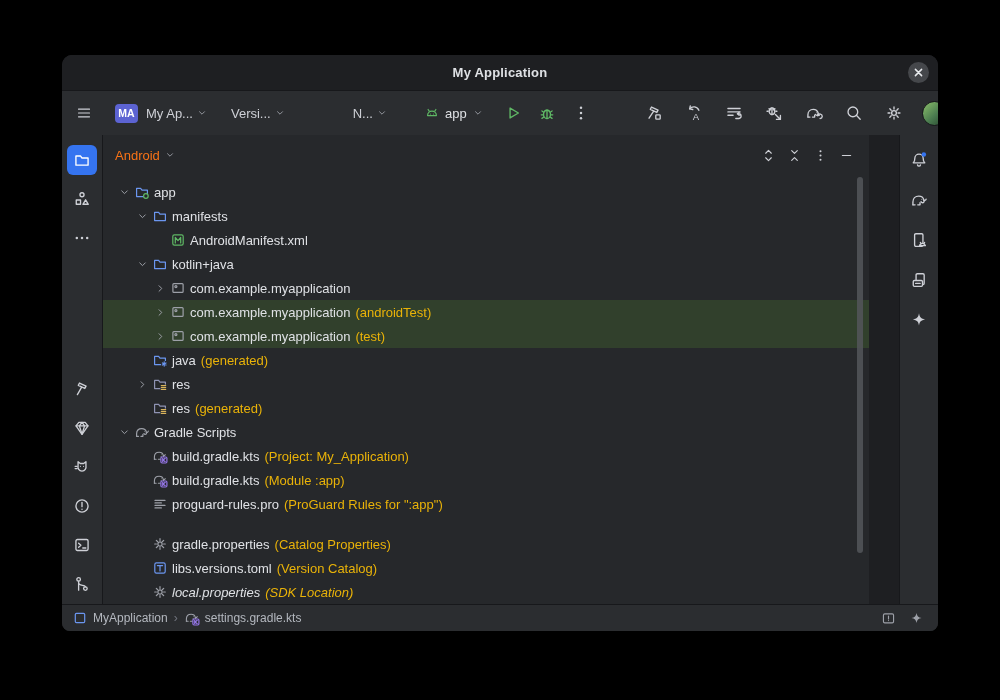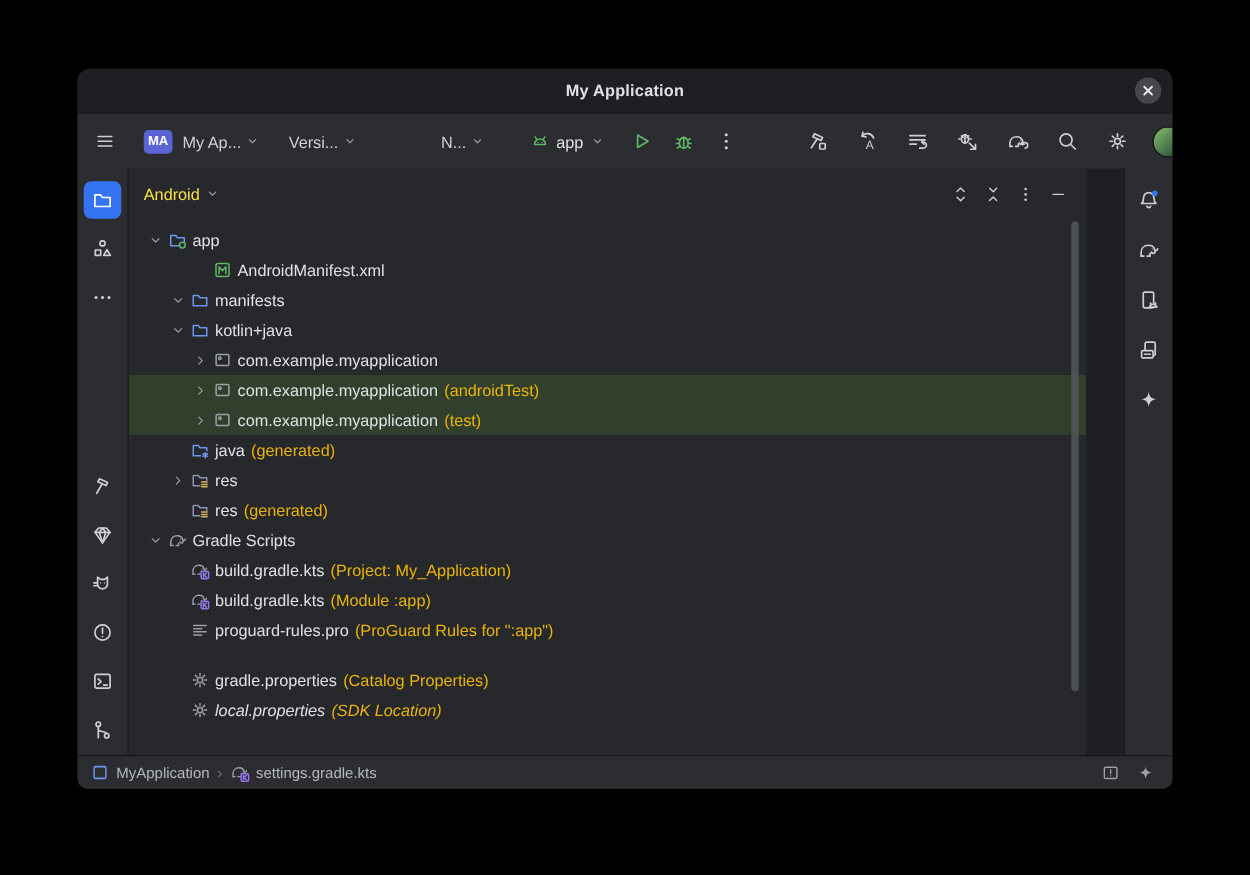--- a/index.html
+++ b/index.html
@@ -28,21 +28,21 @@
           background:linear-gradient(135deg,#8cc06a 0%,#4a7b4f 55%,#24402a 100%);border:1px solid #17181b;}
   
   .main{flex:1;display:flex;min-height:0;}
   .left-strip{flex:0 0 40px;background:#2b2d30;border-right:1px solid #17181b;display:flex;flex-direction:column;
               align-items:center;padding-top:5px;}
   .strip-btn{width:30px;height:30px;border-radius:6px;display:flex;align-items:center;justify-content:center;
              color:#ced0d6;margin:4.5px 0;}
   .strip-btn.active{background:#3574f0;color:#fff;}
   .strip-gap{height:112px;}
   .project-panel{flex:1;min-width:0;background:#26282b;display:flex;flex-direction:column;position:relative;}
-  .panel-header{flex:0 0 40px;display:flex;align-items:center;padding:0 12px;color:#fde047;}
+  .panel-header{flex:0 0 40px;display:flex;align-items:center;padding:0 12px;color:#f97316;}
   .panel-title-wrap{display:flex;align-items:center;gap:4px;font-size:13px;}
   .panel-title-wrap .chev{color:#9da0a8;display:flex;}
   .panel-actions{margin-left:auto;display:flex;align-items:center;gap:4px;}
   .panel-action{width:22px;height:22px;display:flex;align-items:center;justify-content:center;color:#ced0d6;border-radius:4px;}
   .tree{flex:1;position:relative;overflow:hidden;padding-top:5px;}
   .tree-row{height:24px;display:flex;align-items:center;font-size:13px;color:#dfe1e5;white-space:nowrap;}
   .tree-row.hl{background:#31402c;}
   .tw{flex:0 0 18px;width:18px;display:flex;align-items:center;justify-content:center;color:#9da0a8;}
   .ti{flex:0 0 18px;width:18px;display:flex;align-items:center;justify-content:center;}
   .tl{margin-left:3px;}
@@ -356,42 +356,42 @@
                 </svg>
               </span>
               <span class="ti" style="color: rgb(107, 150, 240);">
                 <svg width="16" height="16" viewBox="0 0 16 16" fill="none" stroke="currentColor" stroke-width="1.2" stroke-linecap="round" stroke-linejoin="round">
                   <path d="M2.6 12.6V4.4h4l1.4 1.8h5.4v6.4z"></path>
                   <circle cx="11.9" cy="12" r="2.3" fill="#26282b" stroke="#5fb865"></circle>
                 </svg>
               </span>
               <span class="tl">app</span>
             </div>
+            <div class="tree-row" style="padding-left: 30px;">
+              <span class="tw">
+                <svg width="13" height="13" viewBox="0 0 16 16" fill="none" stroke="currentColor" stroke-width="1.2" stroke-linecap="round" stroke-linejoin="round">
+                  <path d="M4.6 6 8 9.4 11.4 6"></path>
+                </svg>
+              </span>
+              <span class="ti" style="color: rgb(107, 150, 240);">
+                <svg width="16" height="16" viewBox="0 0 16 16" fill="none" stroke="currentColor" stroke-width="1.2" stroke-linecap="round" stroke-linejoin="round">
+                  <path d="M2.6 12.6V4.4h4l1.4 1.8h5.4v6.4z"></path>
+                </svg>
+              </span>
+              <span class="tl">manifests</span>
+            </div>
             <div class="tree-row" style="padding-left: 48px;">
               <span class="tw"></span>
               <span class="ti" style="color: rgb(157, 160, 168);">
                 <svg width="16" height="16" viewBox="0 0 16 16" fill="none" stroke="currentColor" stroke-width="1.2" stroke-linecap="round" stroke-linejoin="round">
                   <rect x="2.8" y="2.8" width="10.4" height="10.4" rx="1.6" stroke="#5fb865"></rect>
                   <path d="M5.3 10.9V5.4L8 8.6l2.7-3.2v5.5" stroke="#5fb865"></path>
                 </svg>
               </span>
               <span class="tl">AndroidManifest.xml</span>
-            </div>
-            <div class="tree-row" style="padding-left: 30px;">
-              <span class="tw">
-                <svg width="13" height="13" viewBox="0 0 16 16" fill="none" stroke="currentColor" stroke-width="1.2" stroke-linecap="round" stroke-linejoin="round">
-                  <path d="M4.6 6 8 9.4 11.4 6"></path>
-                </svg>
-              </span>
-              <span class="ti" style="color: rgb(107, 150, 240);">
-                <svg width="16" height="16" viewBox="0 0 16 16" fill="none" stroke="currentColor" stroke-width="1.2" stroke-linecap="round" stroke-linejoin="round">
-                  <path d="M2.6 12.6V4.4h4l1.4 1.8h5.4v6.4z"></path>
-                </svg>
-              </span>
-              <span class="tl">manifests</span>
             </div>
             <div class="tree-row" style="padding-left: 30px;">
               <span class="tw">
                 <svg width="13" height="13" viewBox="0 0 16 16" fill="none" stroke="currentColor" stroke-width="1.2" stroke-linecap="round" stroke-linejoin="round">
                   <path d="M4.6 6 8 9.4 11.4 6"></path>
                 </svg>
               </span>
               <span class="ti" style="color: rgb(107, 150, 240);">
                 <svg width="16" height="16" viewBox="0 0 16 16" fill="none" stroke="currentColor" stroke-width="1.2" stroke-linecap="round" stroke-linejoin="round">
                   <path d="M2.6 12.6V4.4h4l1.4 1.8h5.4v6.4z"></path>
@@ -545,20 +545,31 @@
             <div class="tree-row" style="padding-left: 30px; margin-top: 16px;">
               <span class="tw"></span>
               <span class="ti" style="color: rgb(157, 160, 168);">
                 <svg width="16" height="16" viewBox="0 0 16 16" fill="none" stroke="currentColor" stroke-width="1.2" stroke-linecap="round" stroke-linejoin="round">
                   <circle cx="8" cy="8" r="2.1"></circle>
                   <path d="M8 2.7v1.7M8 11.6v1.7M2.7 8h1.7M11.6 8h1.7M4.3 4.3l1.2 1.2M10.5 10.5l1.2 1.2M11.7 4.3l-1.2 1.2M5.5 10.5l-1.2 1.2"></path>
                 </svg>
               </span>
               <span class="tl">gradle.properties</span>
               <span class="ta">(Catalog Properties)</span>
+            </div>
+            <div class="tree-row" style="padding-left: 30px;">
+              <span class="tw"></span>
+              <span class="ti" style="color: rgb(157, 160, 168);">
+                <svg width="16" height="16" viewBox="0 0 16 16" fill="none" stroke="currentColor" stroke-width="1.2" stroke-linecap="round" stroke-linejoin="round">
+                  <rect x="2.8" y="2.8" width="10.4" height="10.4" rx="1.6" stroke="#6b96f0"></rect>
+                  <path d="M5.4 5.6h5.2M8 5.6v5.4" stroke="#6b96f0"></path>
+                </svg>
+              </span>
+              <span class="tl">libs.versions.toml</span>
+              <span class="ta">(Version Catalog)</span>
             </div>
             <div class="tree-row" style="padding-left: 30px; font-style: italic;">
               <span class="tw"></span>
               <span class="ti" style="color: rgb(157, 160, 168);">
                 <svg width="16" height="16" viewBox="0 0 16 16" fill="none" stroke="currentColor" stroke-width="1.2" stroke-linecap="round" stroke-linejoin="round">
                   <circle cx="8" cy="8" r="2.1"></circle>
                   <path d="M8 2.7v1.7M8 11.6v1.7M2.7 8h1.7M11.6 8h1.7M4.3 4.3l1.2 1.2M10.5 10.5l1.2 1.2M11.7 4.3l-1.2 1.2M5.5 10.5l-1.2 1.2"></path>
                 </svg>
               </span>
               <span class="tl">local.properties</span>

